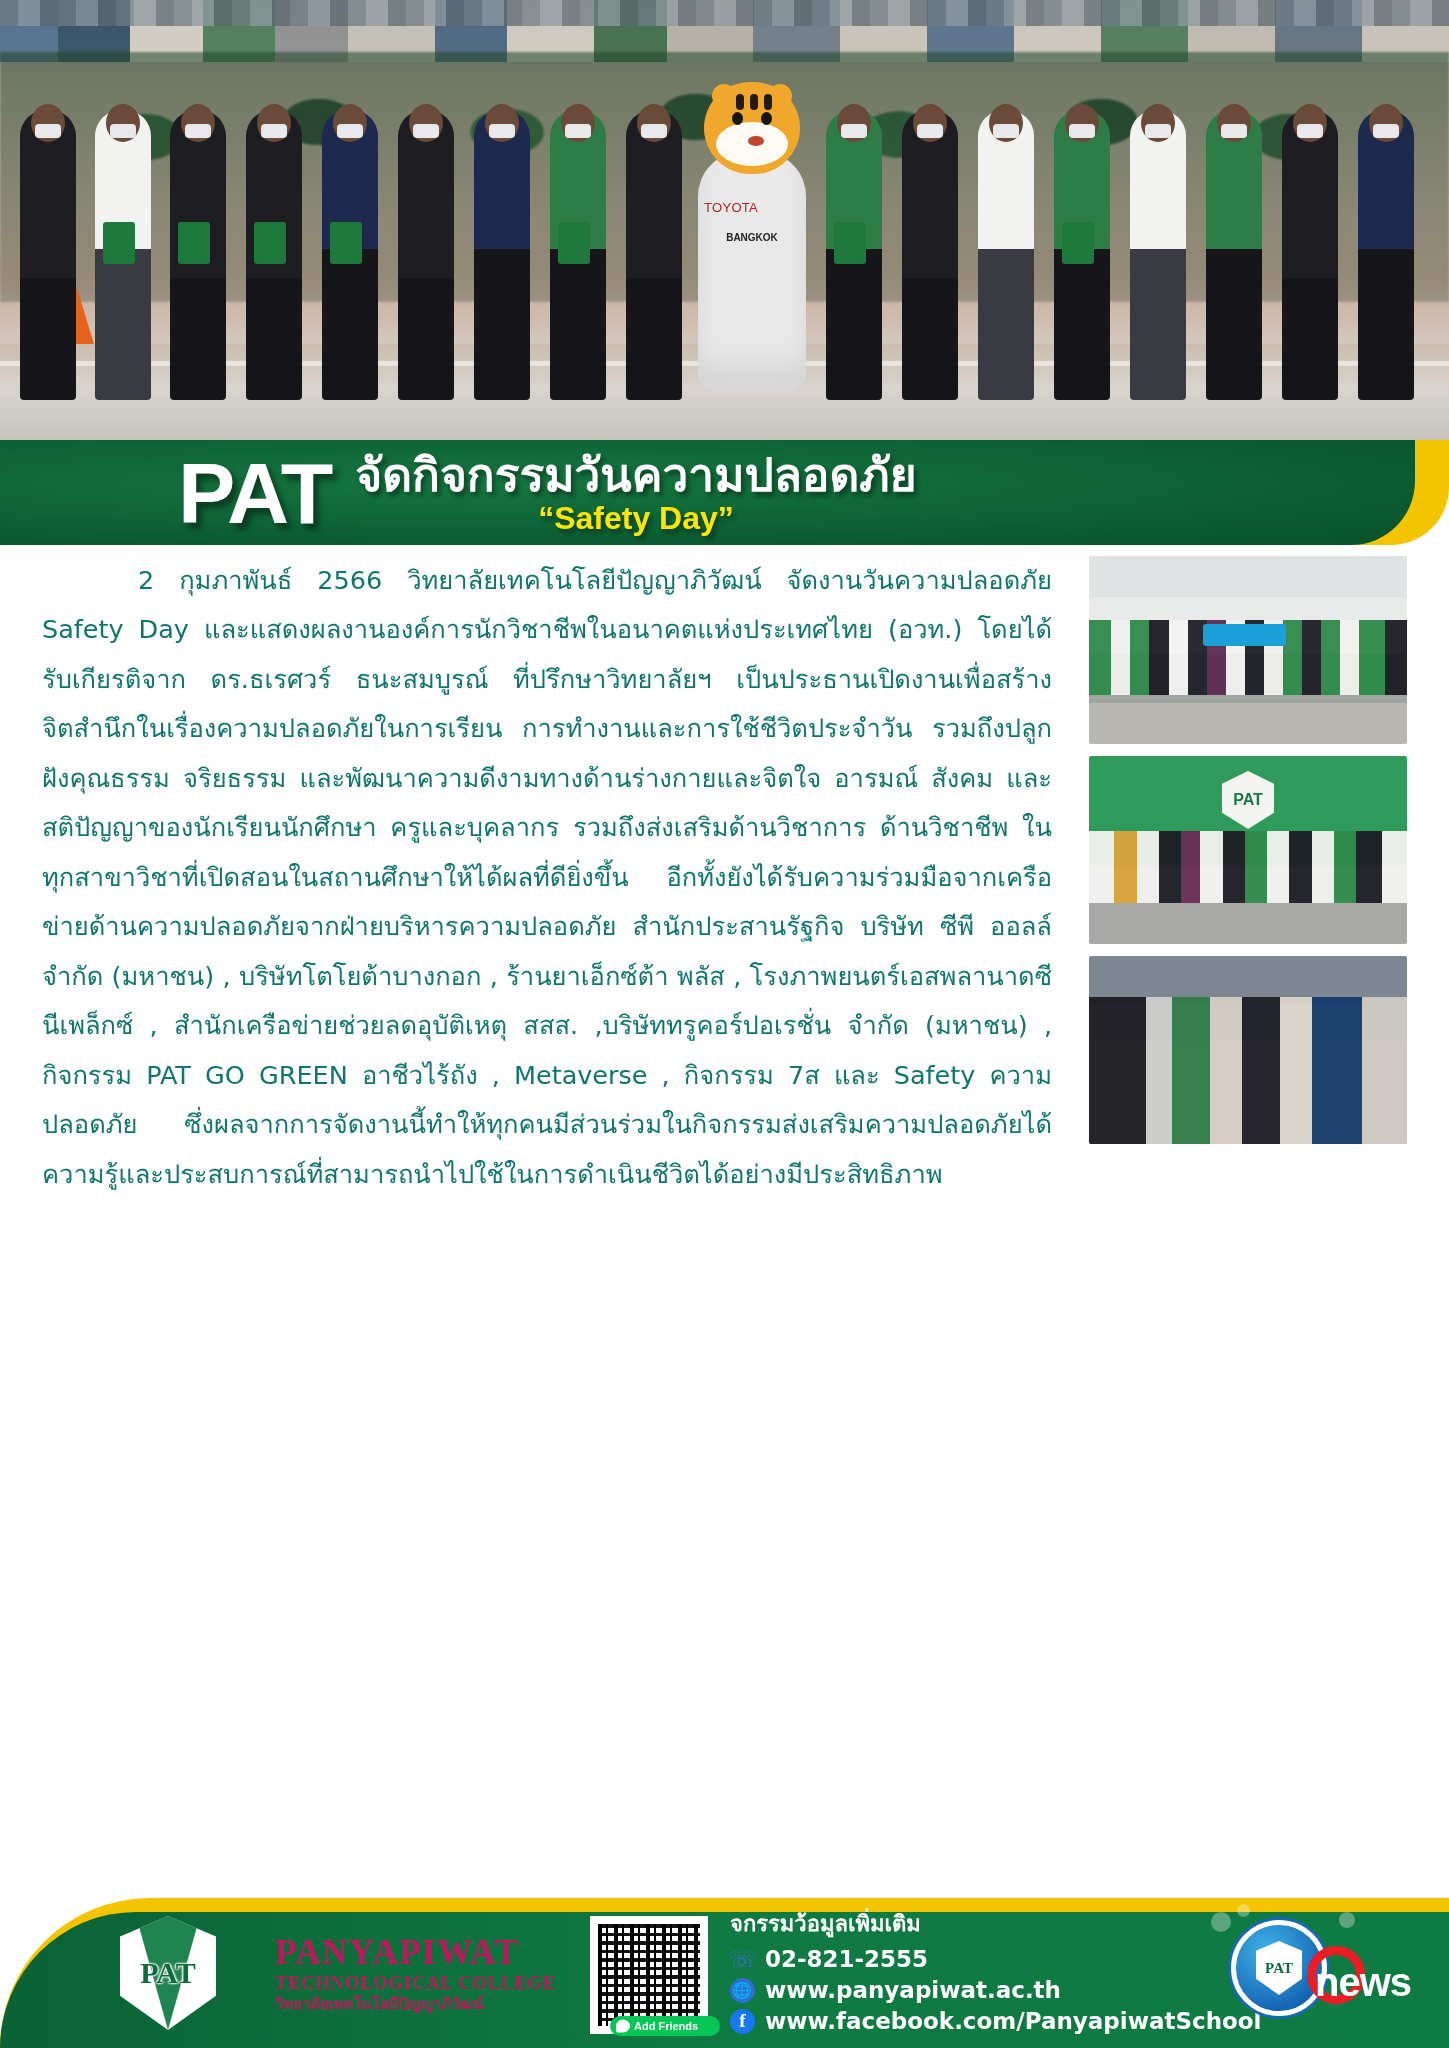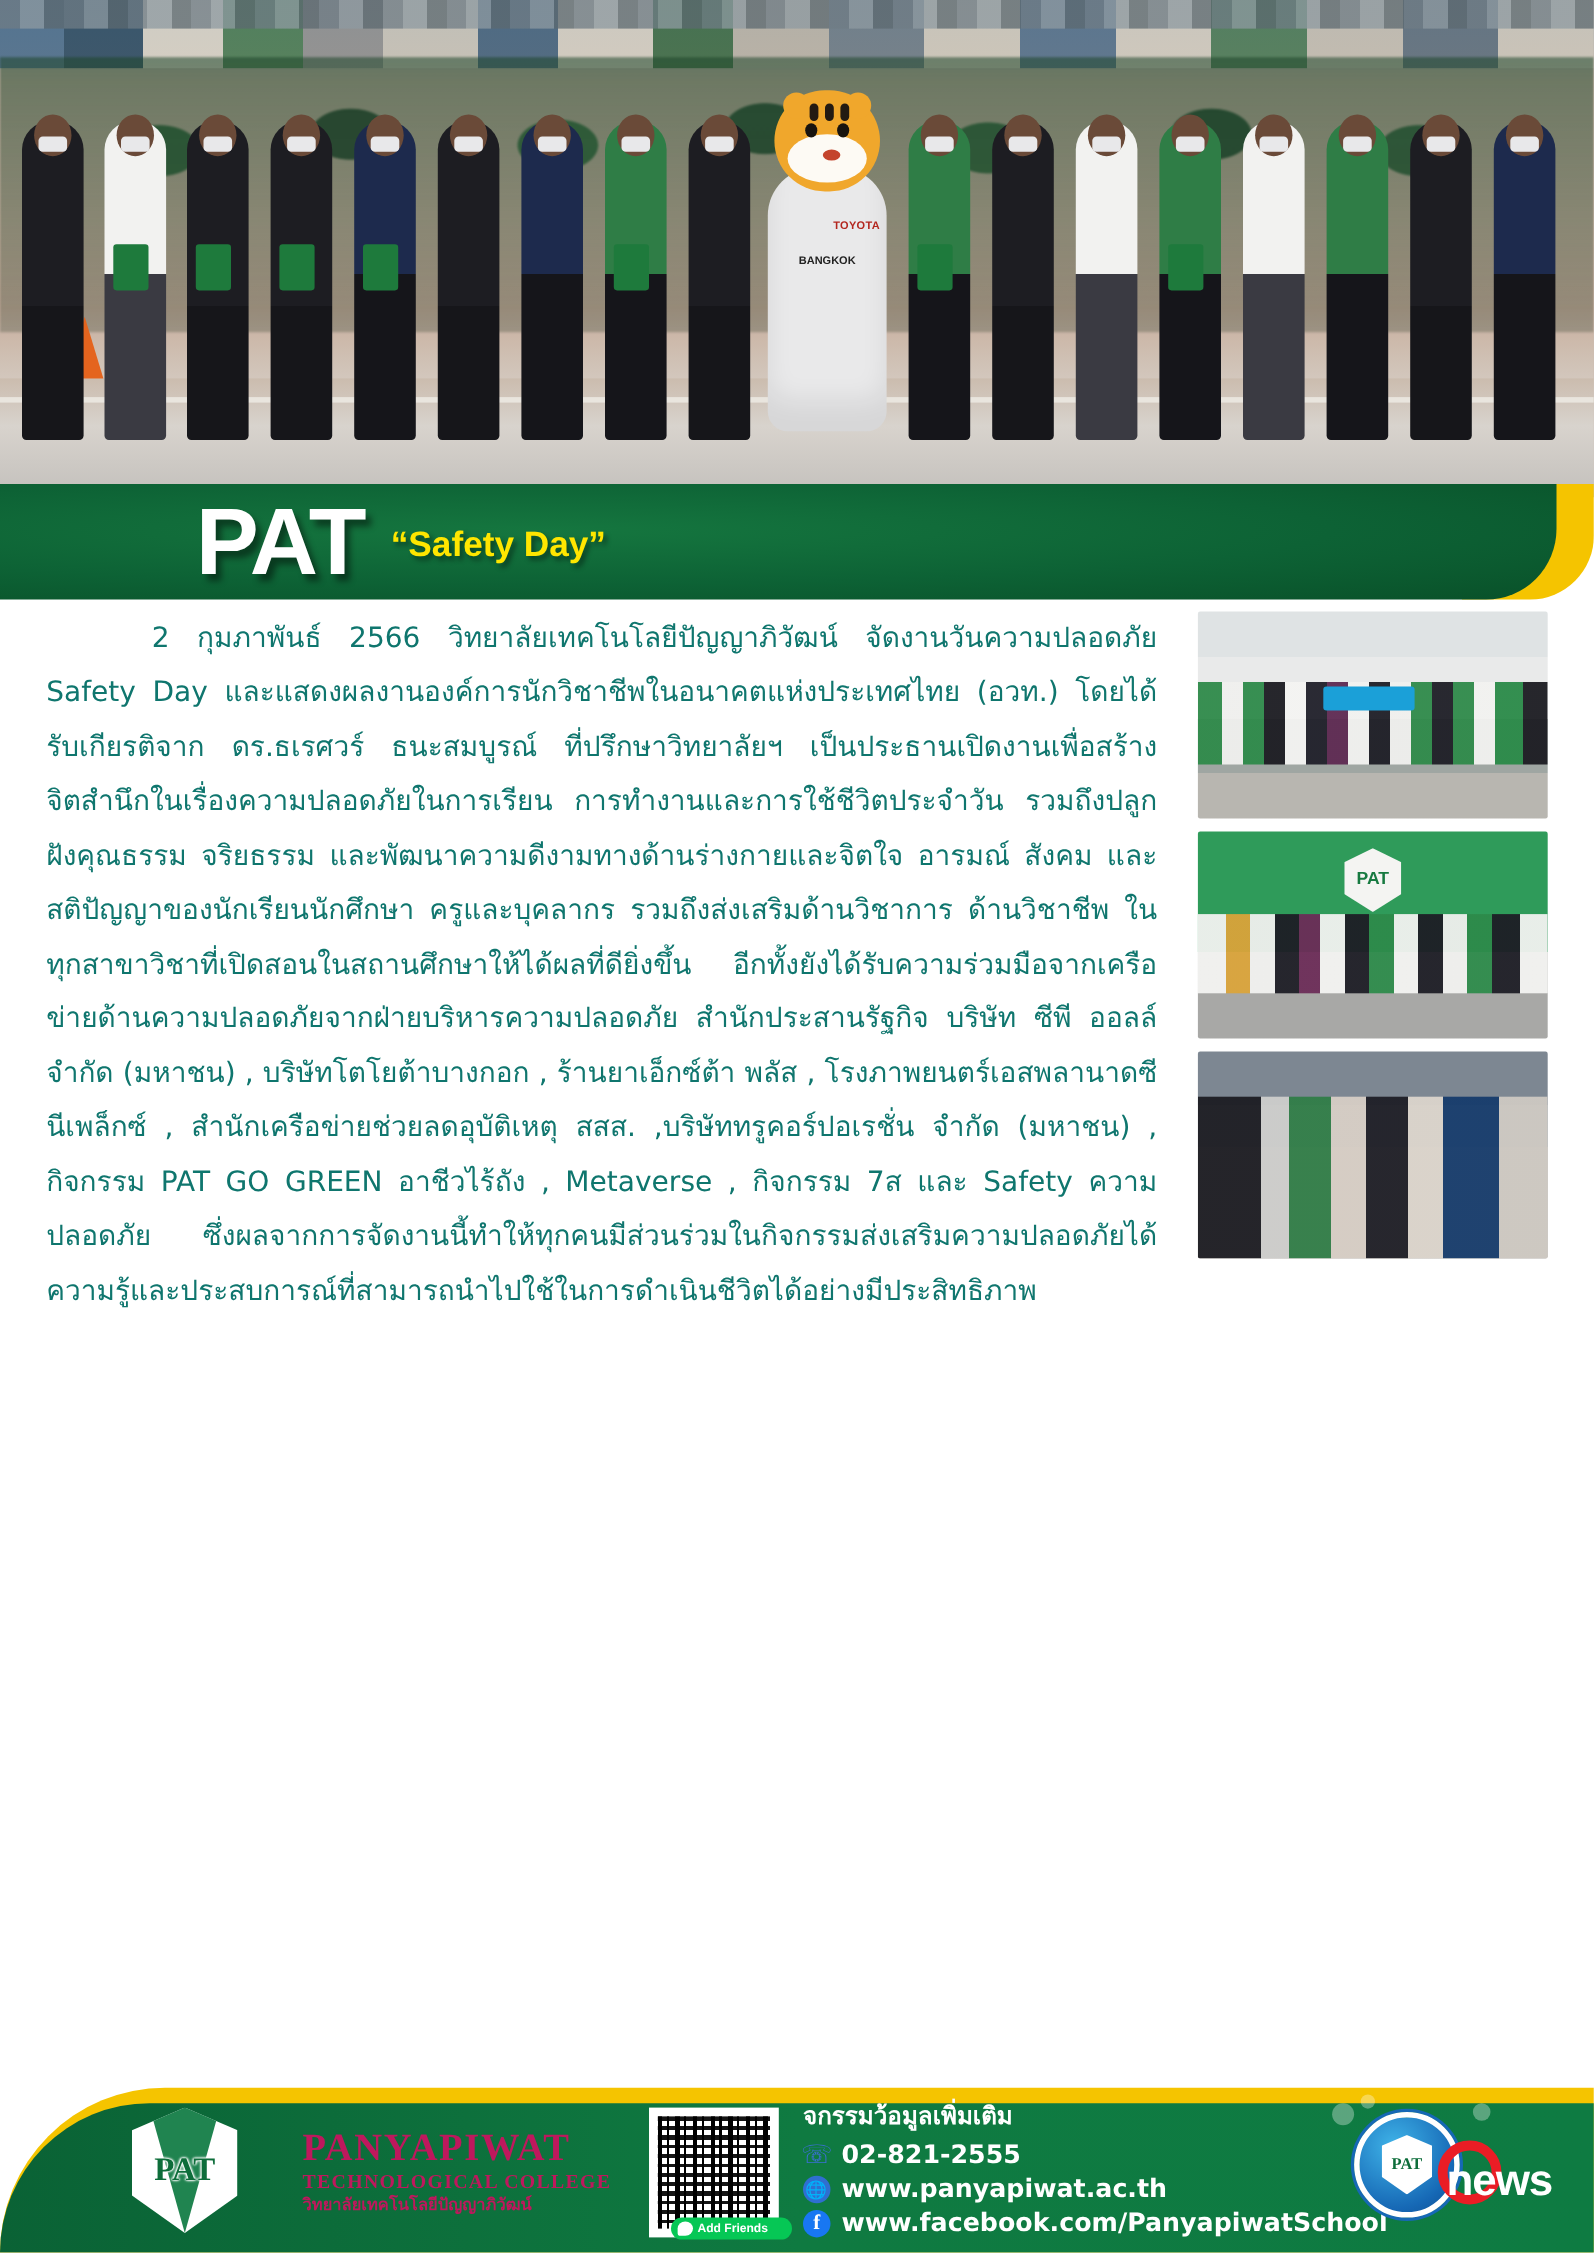--- a/index.html
+++ b/index.html
@@ -116,22 +116,22 @@
     background: #fdfaf4; border-radius: 36px / 22px; left: 12px;
   }
   .mascot .m-eye { position: absolute; top: 30px; width: 11px; height: 13px;
     background: #18140f; border-radius: 50%; }
   .mascot .m-eye.l { left: 28px; } .mascot .m-eye.r { right: 28px; }
   .mascot .m-nose { position: absolute; left: 44px; top: 54px; width: 16px; height: 10px;
     background: #c4442c; border-radius: 50%; }
   .mascot .m-stripe { position: absolute; top: 12px; width: 8px; height: 16px;
     background:#231a12; border-radius: 4px; }
   .mascot .m-txt {
-    position: absolute; left: 14px; top: 118px; width: 96px; text-align: right;
-    color: #b3261e; font-size: 10px; font-weight: 700; letter-spacing: .3px;
+    position: absolute; left: 14px; top: 118px; width: 96px; text-align: left;
+    color: #b3261e; font-size: 13px; font-weight: 400; letter-spacing: .3px;
   }
   .mascot .m-txt2 {
     position: absolute; left: 14px; top: 150px; width: 96px; text-align: center;
     color: #222; font-size: 10px; font-weight: 700;
   }
   .cone {
     position: absolute; bottom: 108px; width: 0; height: 0;
     border-left: 17px solid transparent; border-right: 17px solid transparent;
     border-bottom: 56px solid #e4641e;
   }
@@ -468,20 +468,21 @@
       <div class="m-txt">TOYOTA</div>
       <div class="m-txt2">BANGKOK</div>
     </div>
   </div>
 
   <div class="banner-wrap">
     <div class="banner-yellow"></div>
     <div class="banner">
       <div class="banner-pat">PAT</div>
       <div class="banner-right">
+        <div class="banner-th">จัดกิจกรรมวันความปลอดภัย</div>
         <div class="banner-en">“Safety Day”</div>
       </div>
     </div>
   </div>
 
   <div class="body-area">
 
     <div class="photos">
       <div class="photo photo1">
         <div class="sign"></div>

